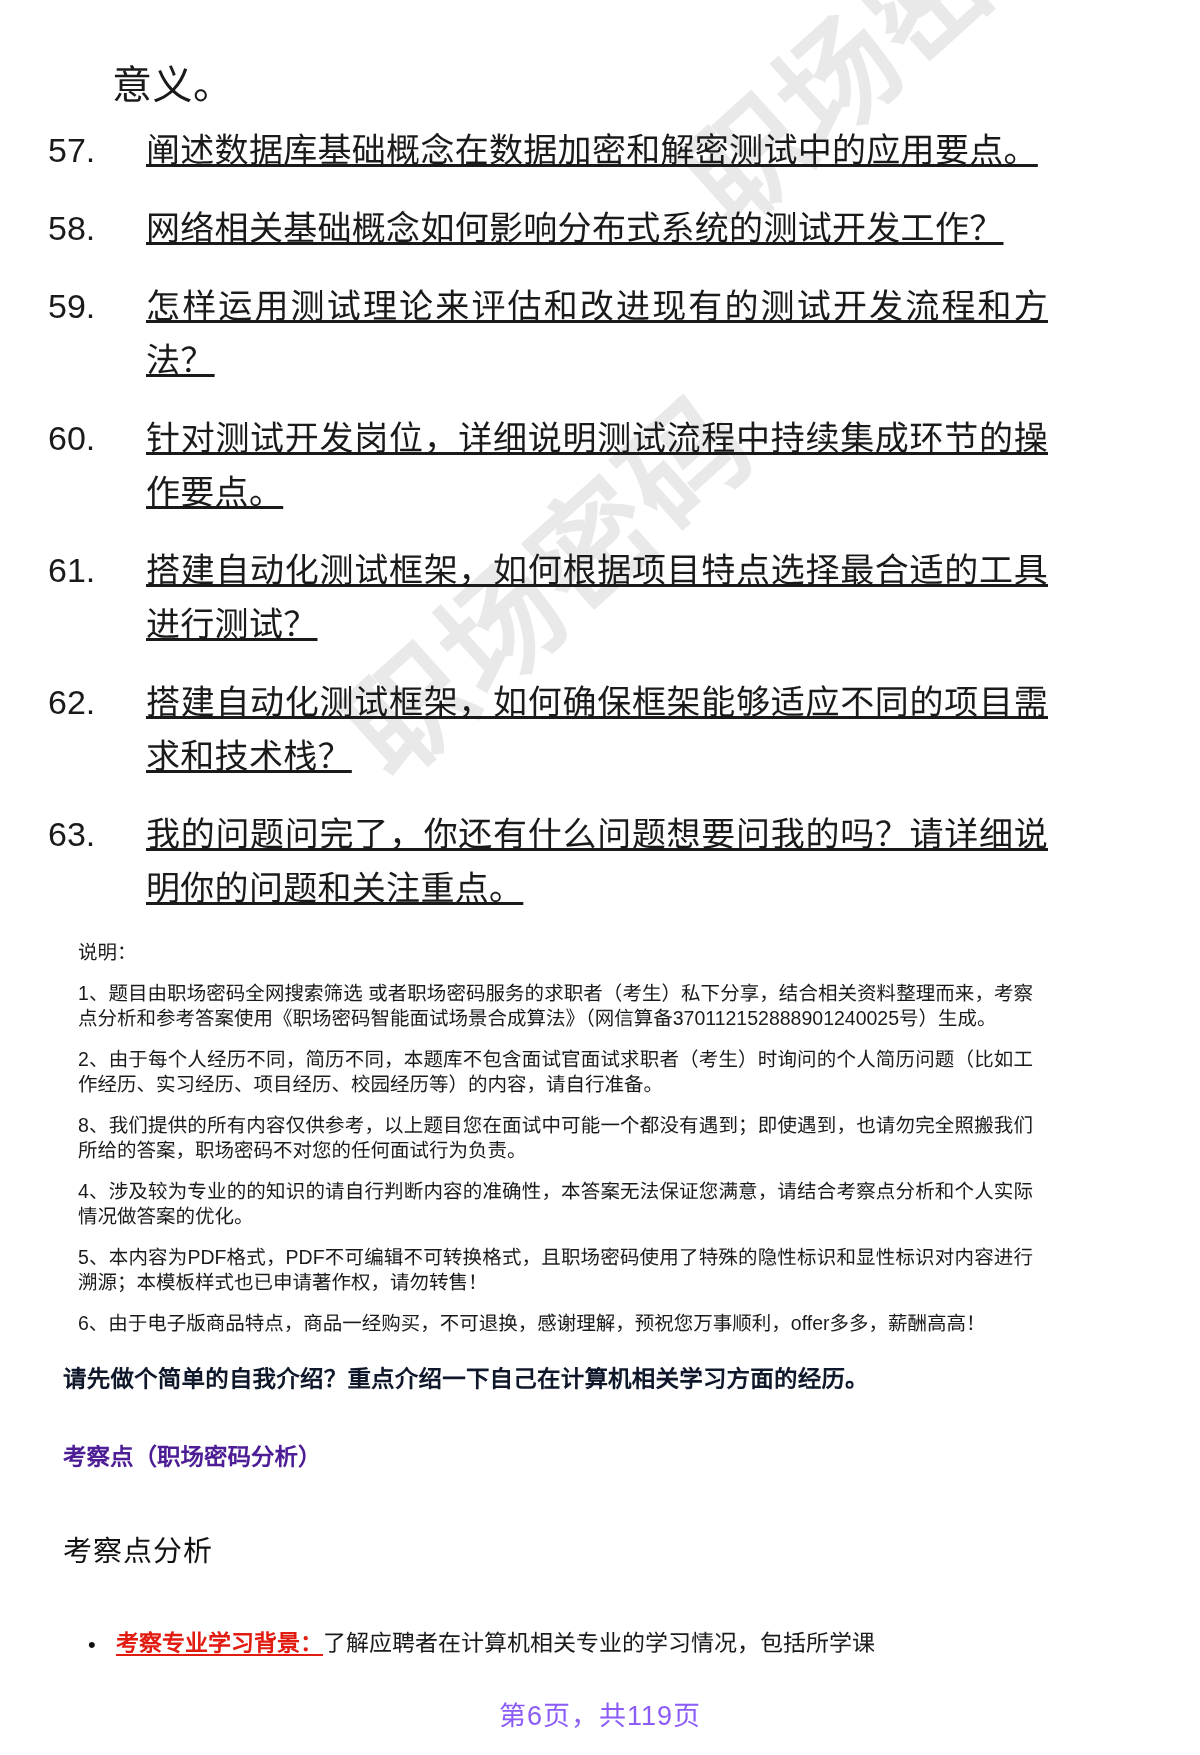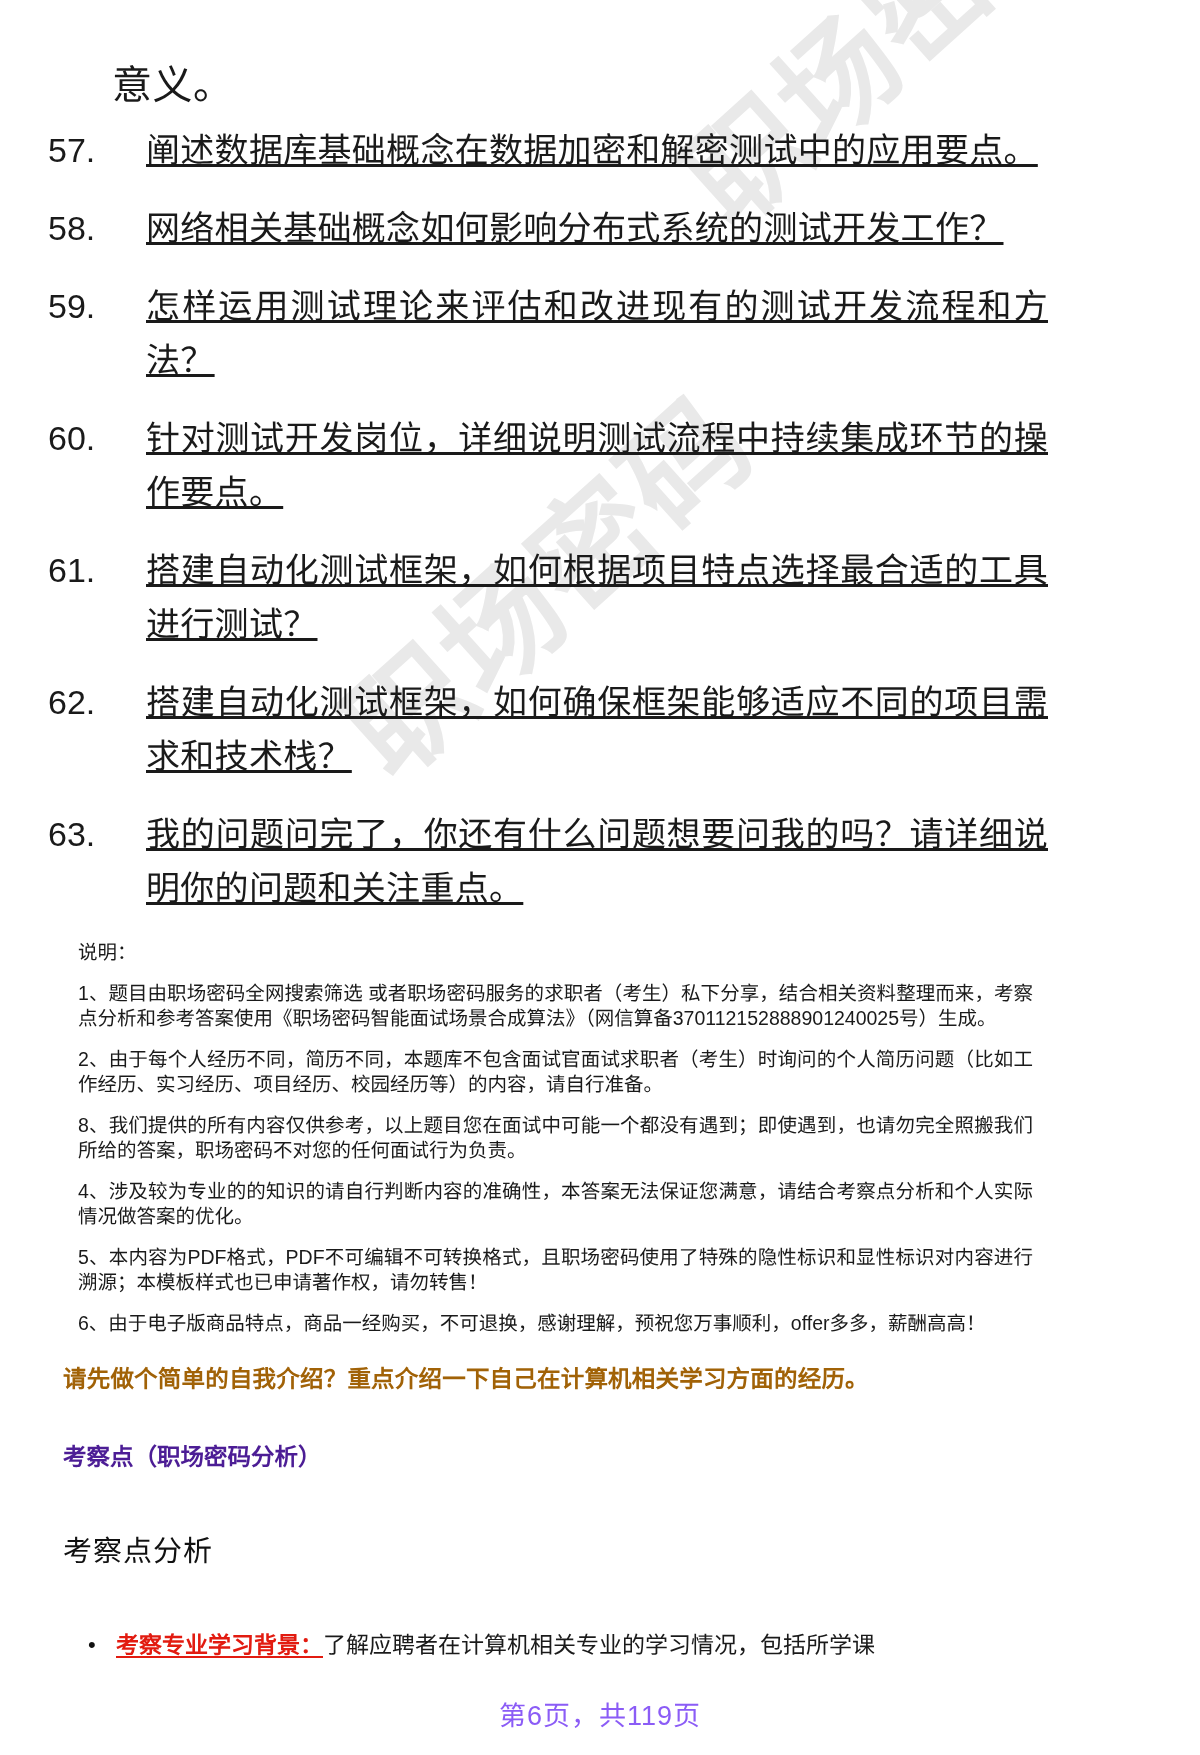--- a/index.html
+++ b/index.html
@@ -110,21 +110,21 @@
 
   
   .red-question {
     position: absolute;
     left: 63px;
     top: 1362px;
     width: 980px;
     font-size: 23.5px;
     line-height: 34px;
     font-weight: 700;
-    color: #a16207;
+    color: #0f172a;
     letter-spacing: 0.2px;
   }
   .red-label {
     position: absolute;
     left: 63px;
     top: 1440px;
     font-size: 23.5px;
     line-height: 34px;
     font-weight: 700;
     color: #4c1d95;
@@ -151,20 +151,21 @@
     line-height: 34px;
   }
   .bullet-dot {
     flex: 0 0 28px;
     font-size: 22px;
     line-height: 34px;
     color: #111;
   }
   .bullet-body {
     flex: 1 1 auto;
+    font-family: Liberation Mono, monospace;
   }
   .bullet-key {
     font-weight: 700;
     color: #e21b10;
     text-decoration: underline;
     text-underline-offset: 3px;
   }
   .bullet-desc {
     color: #1a1a1a;
   }

